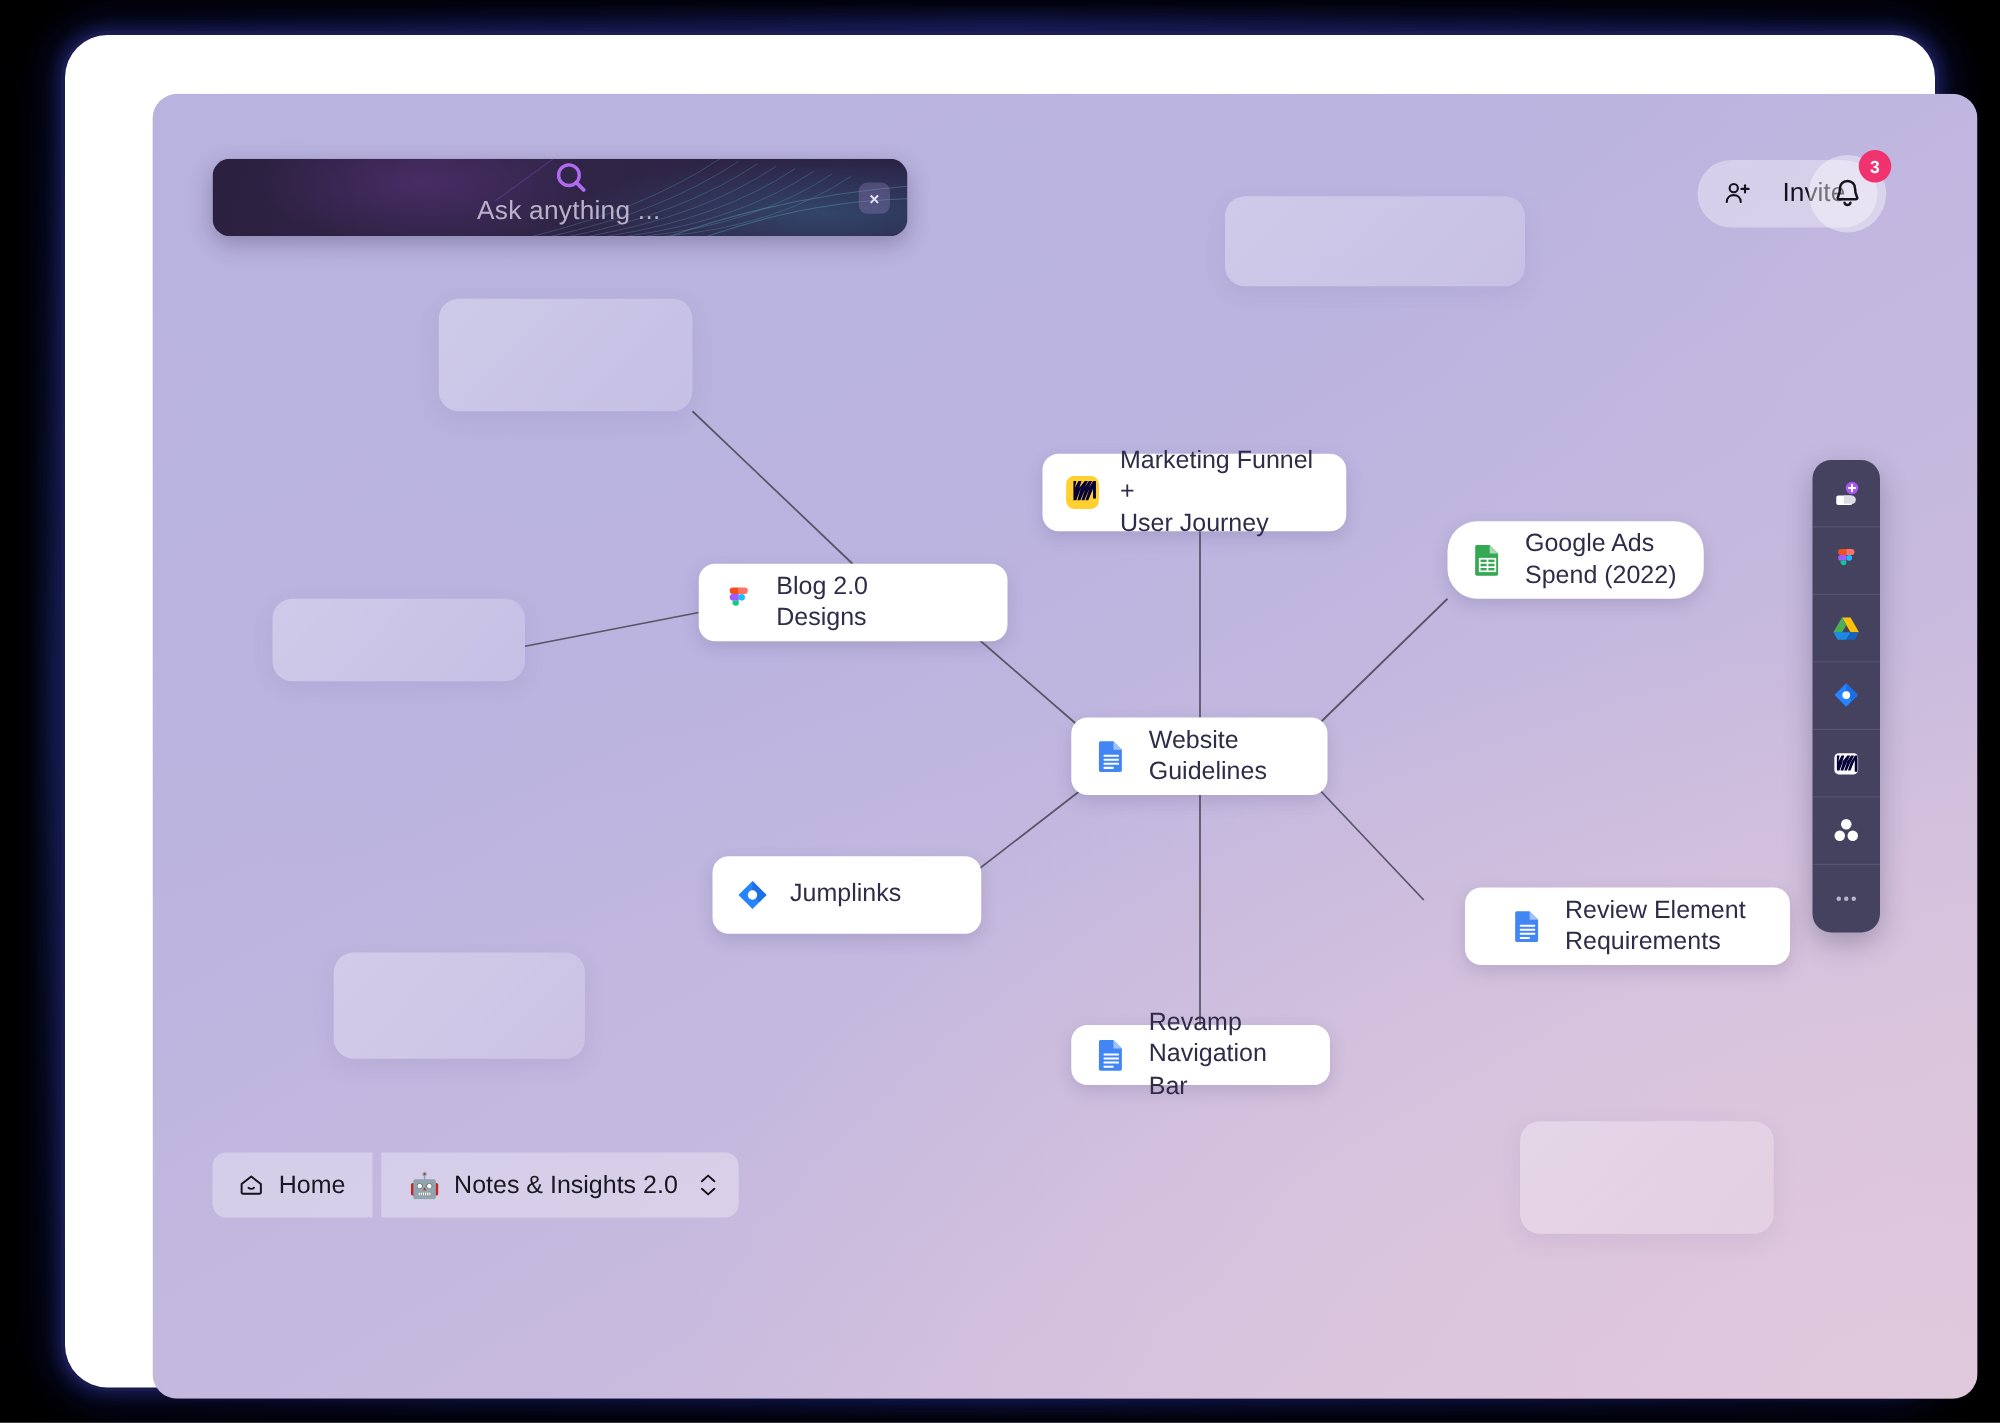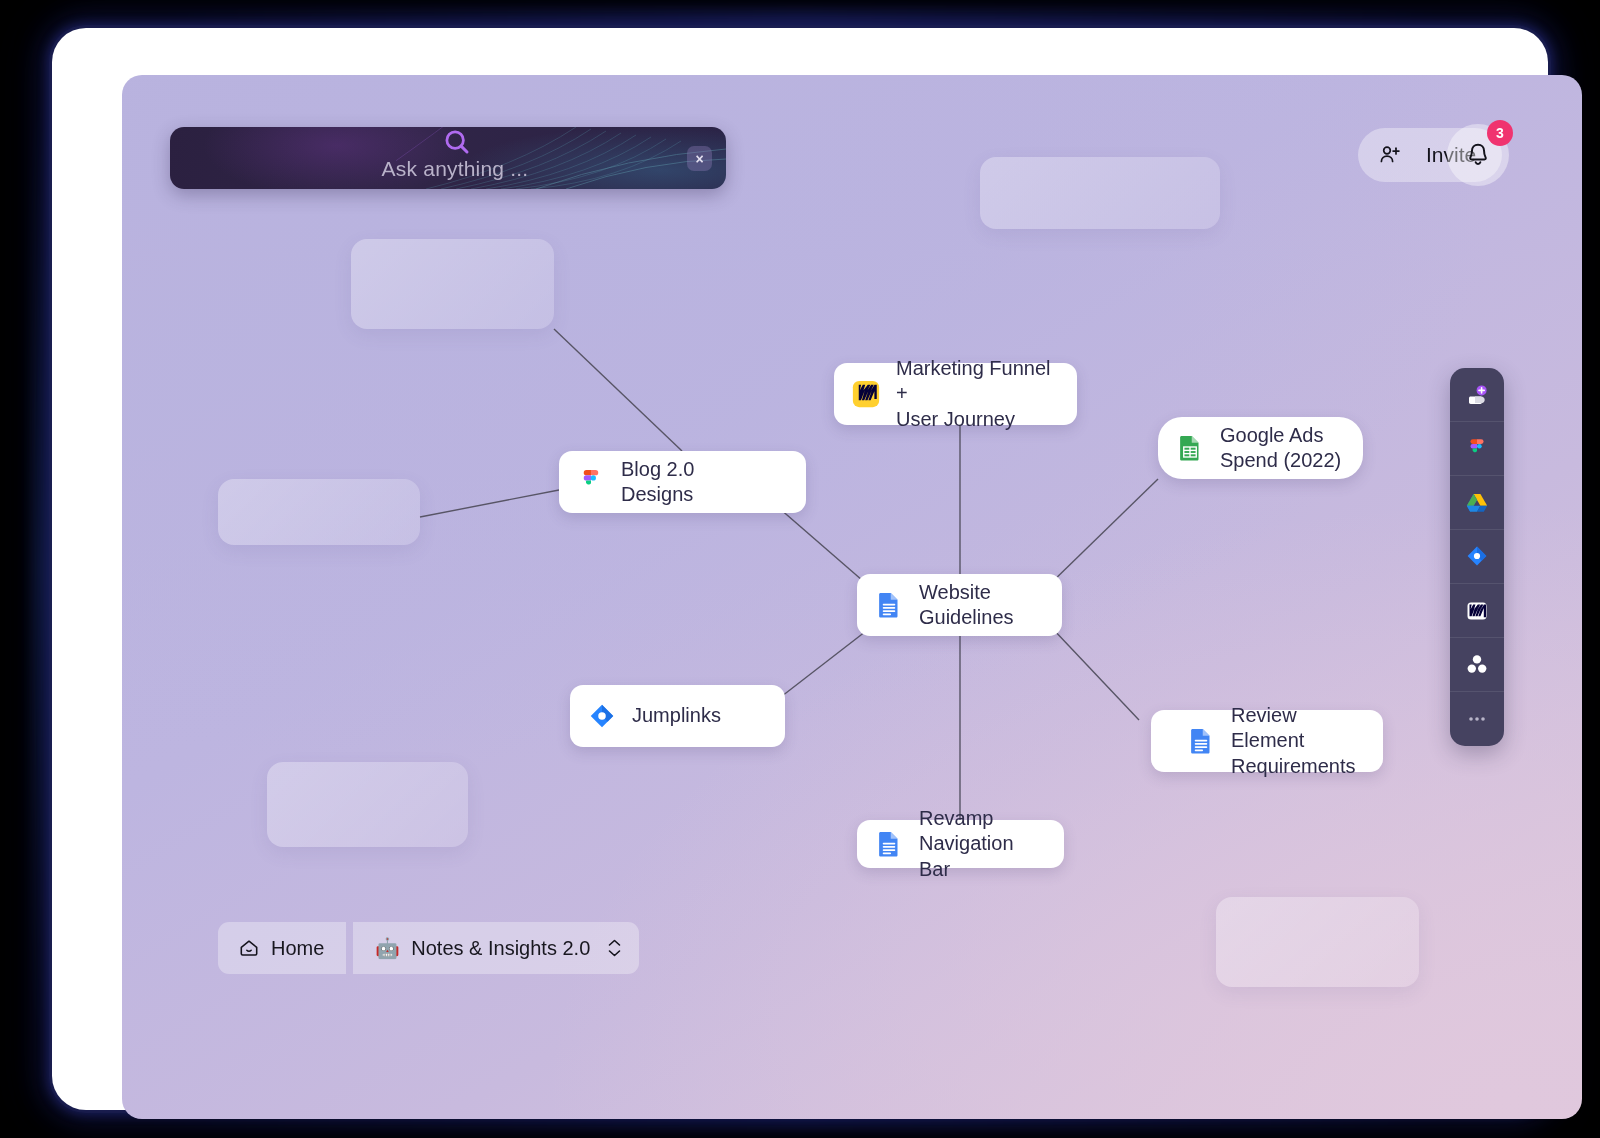--- a/index.html
+++ b/index.html
@@ -154,21 +154,21 @@
     cursor: pointer;
   }
   .tool-item:last-child { border-bottom: none; }
   .tool-item svg { width: 28px; height: 28px; display: block; }
 
   
   #breadcrumb { position: absolute; left: 48px; top: 847px; display: flex; align-items: stretch; }
   .crumb {
     height: 52px; display: flex; align-items: center; gap: 11px;
     padding: 0 22px; background: rgba(255,255,255,0.32);
-    font-size: 20px; color: #18171f; cursor: pointer; margin-left: 48px;
+    font-size: 20px; color: #18171f; cursor: pointer;
   }
   .crumb.first { border-radius: 11px 0 0 11px; padding-left: 20px; }
   .crumb.second { border-radius: 0 11px 11px 0; margin-left: 7px; padding-right: 18px; }
   .crumb-emoji { font-size: 20px; }
   .crumb-chevrons { margin-left: 7px; display: flex; flex-direction: column; gap: 2px; }
 </style>
 </head>
 <body>
 
 <div id="glow-ring"></div>
@@ -302,21 +302,21 @@
           <span style="display: flex; flex: 0 0 auto;">
             <svg class="node-icon" viewBox="0 0 24 24">
               <path d="M12 3 21 12l-9 9-9-9z" fill="#2684ff"></path>
               <path d="M12 3 21 12l-4.5 4.5L12 12z" fill="#1868db" opacity=".72"></path>
               <path d="M7.5 16.5 12 21 3 12l4.5 4.5z" fill="#1868db" opacity=".72"></path>
               <circle cx="12" cy="12" r="3" fill="#ffffff"></circle>
             </svg>
           </span>
           <span class="node-title">Jumplinks</span>
         </div>
-        <div class="node accent-blue" style="left: 1029px; top: 635px; width: 232px; height: 62px; padding-left: 35px;">
+        <div class="node accent-blue" style="left: 1050px; top: 635px; width: 260px; height: 62px; padding-left: 35px;">
           <span style="display: flex; flex: 0 0 auto;">
             <svg class="node-icon" viewBox="0 0 24 24">
               <path d="M5.2 2.4h8.2l5.4 5.4v13.1c0 .6-.5 1.1-1.1 1.1H5.2c-.6 0-1.1-.5-1.1-1.1V3.5c0-.6.5-1.1 1.1-1.1z" fill="#4285f4"></path>
               <path d="M13.4 2.4 18.8 7.8h-5.4z" fill="#a1c2fa"></path>
               <g fill="#ffffff">
                 <rect x="7" y="11" width="10" height="1.3" rx=".6"></rect>
                 <rect x="7" y="13.6" width="10" height="1.3" rx=".6"></rect>
                 <rect x="7" y="16.2" width="10" height="1.3" rx=".6"></rect>
                 <rect x="7" y="18.8" width="6.6" height="1.3" rx=".6"></rect>
               </g>

